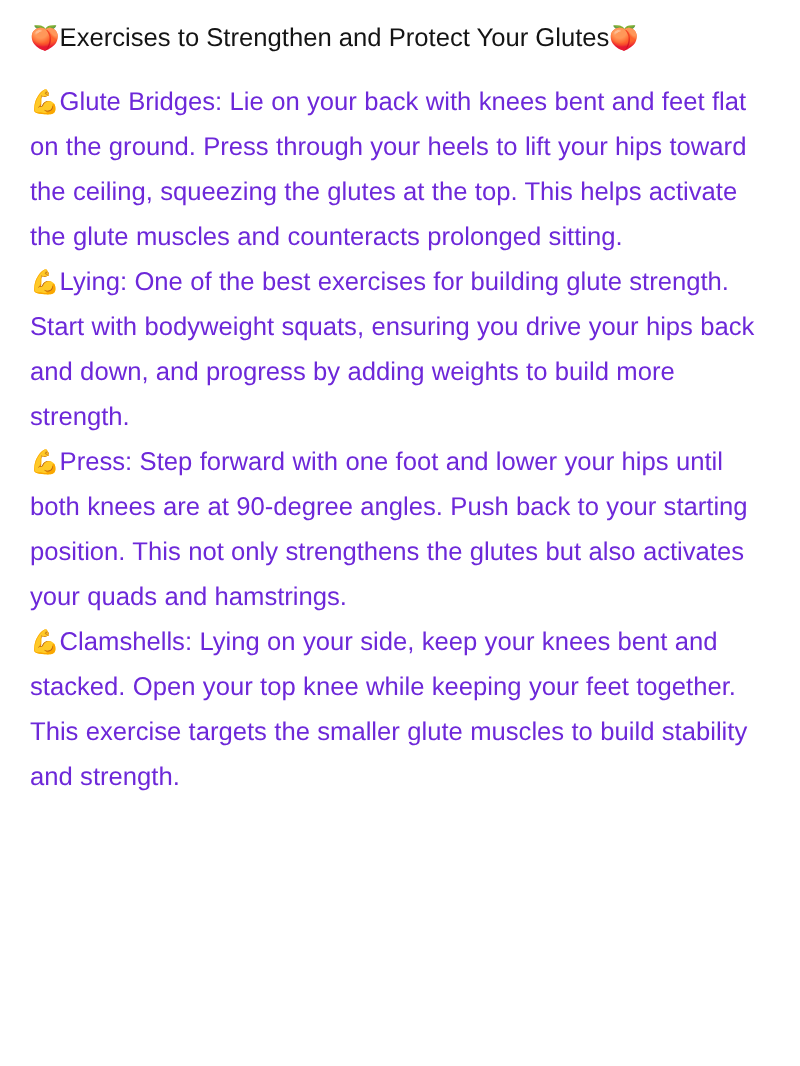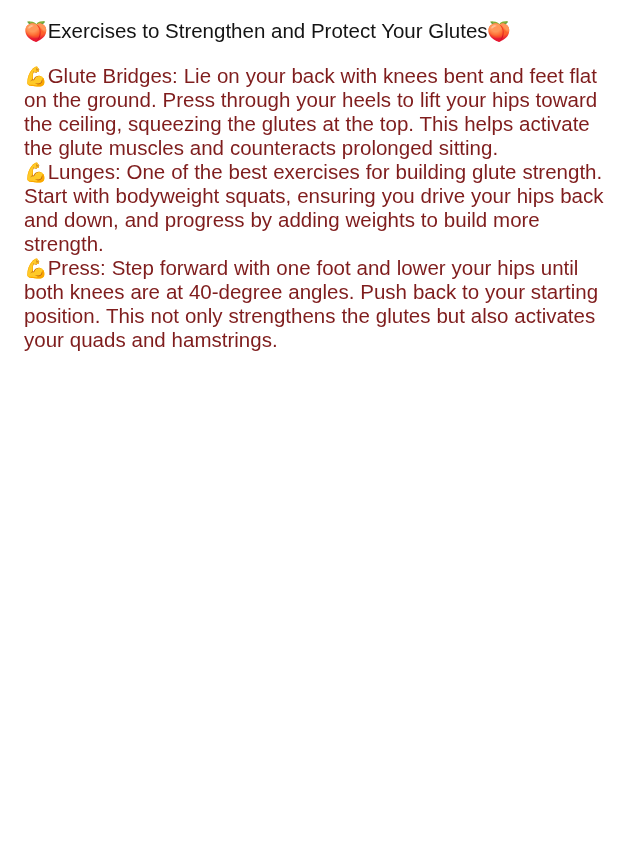--- a/index.html
+++ b/index.html
@@ -25,22 +25,22 @@
   .title {
     font-size: 20.5px;
     line-height: 34px;
     font-weight: 400;
     color: #141414;
     white-space: nowrap;
     margin: 0 0 16px 0;
   }
   .block {
     font-size: 20.5px;
-    line-height: 24px;
-    color: #7f1d1d;
+    line-height: 36px;
+    color: #6d28d9;
     margin: 0;
     text-align: left;
     word-spacing: 0.2px;
   }
   .block + .block {
     margin-top: 0;
   }
   .lead-emoji {
     font-family: "DejaVu Sans", sans-serif;
     font-size: 19px;
@@ -57,22 +57,25 @@
 
   <h1 class="title">
     <span class="lead-emoji">🍑</span><span>Exercises to Strengthen and Protect Your Glutes</span><span class="lead-emoji">🍑</span>
   </h1>
 
   <p class="block">
     <span class="lead-emoji">💪</span><span class="term">Glute Bridges:</span><span> Lie on your back with knees bent and feet flat on the ground. Press through your heels to lift your hips toward the ceiling, squeezing the glutes at the top. This helps activate the glute muscles and counteracts prolonged sitting.</span>
   </p>
 
   <p class="block">
-    <span class="lead-emoji">💪</span><span class="term">Lunges:</span><span> One of the best exercises for building glute strength. Start with bodyweight squats, ensuring you drive your hips back and down, and progress by adding weights to build more strength.</span>
+    <span class="lead-emoji">💪</span><span class="term">Lying:</span><span> One of the best exercises for building glute strength. Start with bodyweight squats, ensuring you drive your hips back and down, and progress by adding weights to build more strength.</span>
   </p>
 
   <p class="block">
-    <span class="lead-emoji">💪</span><span class="term">Press:</span><span> Step forward with one foot and lower your hips until both knees are at 40-degree angles. Push back to your starting position. This not only strengthens the glutes but also activates your quads and hamstrings.</span>
+    <span class="lead-emoji">💪</span><span class="term">Press:</span><span> Step forward with one foot and lower your hips until both knees are at 90-degree angles. Push back to your starting position. This not only strengthens the glutes but also activates your quads and hamstrings.</span>
   </p>
 
+  <p class="block">
+    <span class="lead-emoji">💪</span><span class="term">Clamshells:</span><span> Lying on your side, keep your knees bent and stacked. Open your top knee while keeping your feet together. This exercise targets the smaller glute muscles to build stability and strength.</span>
+  </p>
 
 
 </div>
 
 </body></html>

